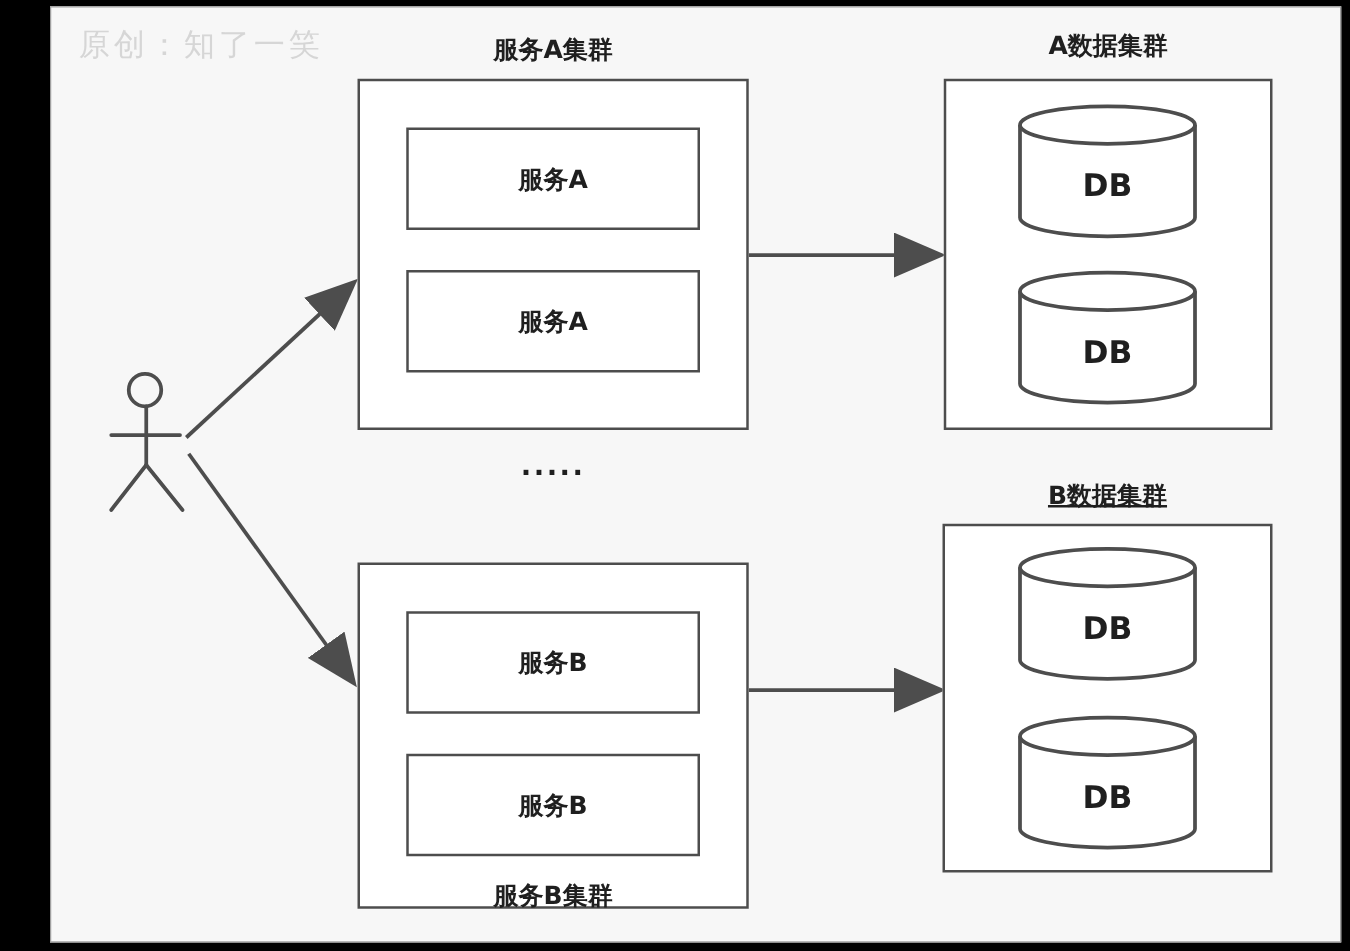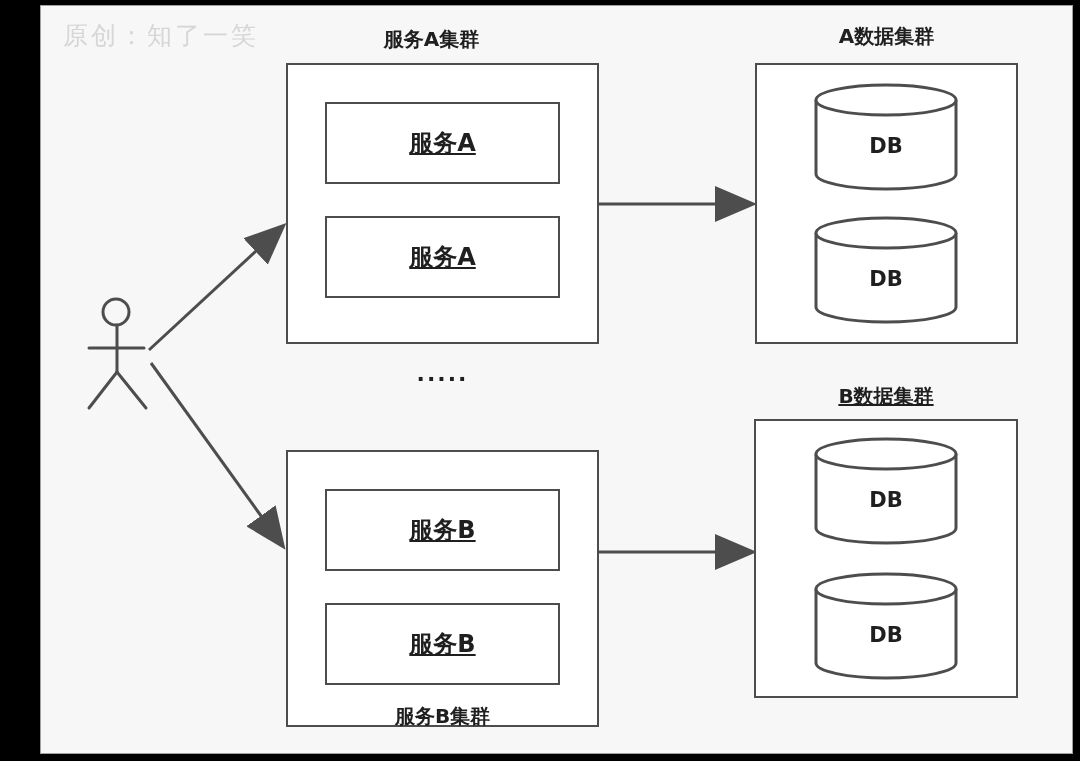--- a/index.html
+++ b/index.html
@@ -28,36 +28,36 @@
   .stroke-round{stroke-linecap:round;}
   .arrowhead{fill:var(--line);}
   .cluster{
     position:absolute;background:var(--node-fill);
     border:2.5px solid var(--line);
   }
   .node{
     position:absolute;background:var(--node-fill);
     border:2px solid var(--line);
     display:flex;align-items:center;justify-content:center;
-    font-size:24px;font-weight:bold;color:var(--text);text-decoration:underline;
+    font-size:20px;font-weight:bold;color:var(--text);
   }
   .cluster-title{
     position:absolute;text-align:center;
     font-size:20px;font-weight:bold;color:var(--text);
   }
   .dots{
     position:absolute;text-align:center;
     font-size:22px;font-weight:900;letter-spacing:2px;color:var(--text);
   }
   .cyl{position:absolute;width:146px;height:110px;}
   .cyl svg{display:block;}
   .cyl-fill{fill:var(--node-fill);stroke:var(--line);stroke-width:3;}
   .cyl-label{
     position:absolute;left:0;top:52px;width:100%;text-align:center;
-    font-size:21px;font-weight:bold;color:var(--text);
+    font-size:25px;font-weight:bold;color:var(--text);
   }
 </style>
 </head>
 <body>
 
 <div class="canvas">
 
   <div class="watermark">原创：知了一笑</div>
 
   <svg class="overlay" viewBox="0 0 1033 749">
@@ -74,21 +74,21 @@
       <line class="stroke stroke-round" x1="76" y1="366" x2="48" y2="402"></line>
       <line class="stroke stroke-round" x1="76" y1="366" x2="105" y2="402"></line>
     </g>
 
     <line class="stroke" x1="108" y1="344" x2="241" y2="221" marker-end="url(#arrow)"></line>
     <line class="stroke" x1="110" y1="357" x2="241" y2="539" marker-end="url(#arrow)"></line>
     <line class="stroke" x1="558" y1="198" x2="710" y2="198" marker-end="url(#arrow)"></line>
     <line class="stroke" x1="558" y1="546" x2="710" y2="546" marker-end="url(#arrow)"></line>
   </svg>
 
-  <div class="cluster-title" style="left:234px;top:20px;width:313px;">服务A集群</div>
+  <div class="cluster-title" style="left:245px;top:20px;width:313px;">服务A集群</div>
   <div class="cluster" style="left:245px;top:57px;width:313px;height:281px;">
     <div class="node" style="left:37px;top:37px;width:235px;height:82px;">服务A</div>
     <div class="node" style="left:37px;top:151px;width:235px;height:82px;">服务A</div>
   </div>
 
   <div class="dots" style="left:245px;top:355px;width:313px;">.....</div>
 
   <div class="cluster" style="left:245px;top:408px;width:313px;height:277px;margin-top:36px;">
     <div class="node" style="left:37px;top:37px;width:235px;height:82px;">服务B</div>
     <div class="node" style="left:37px;top:151px;width:235px;height:82px;">服务B</div>

